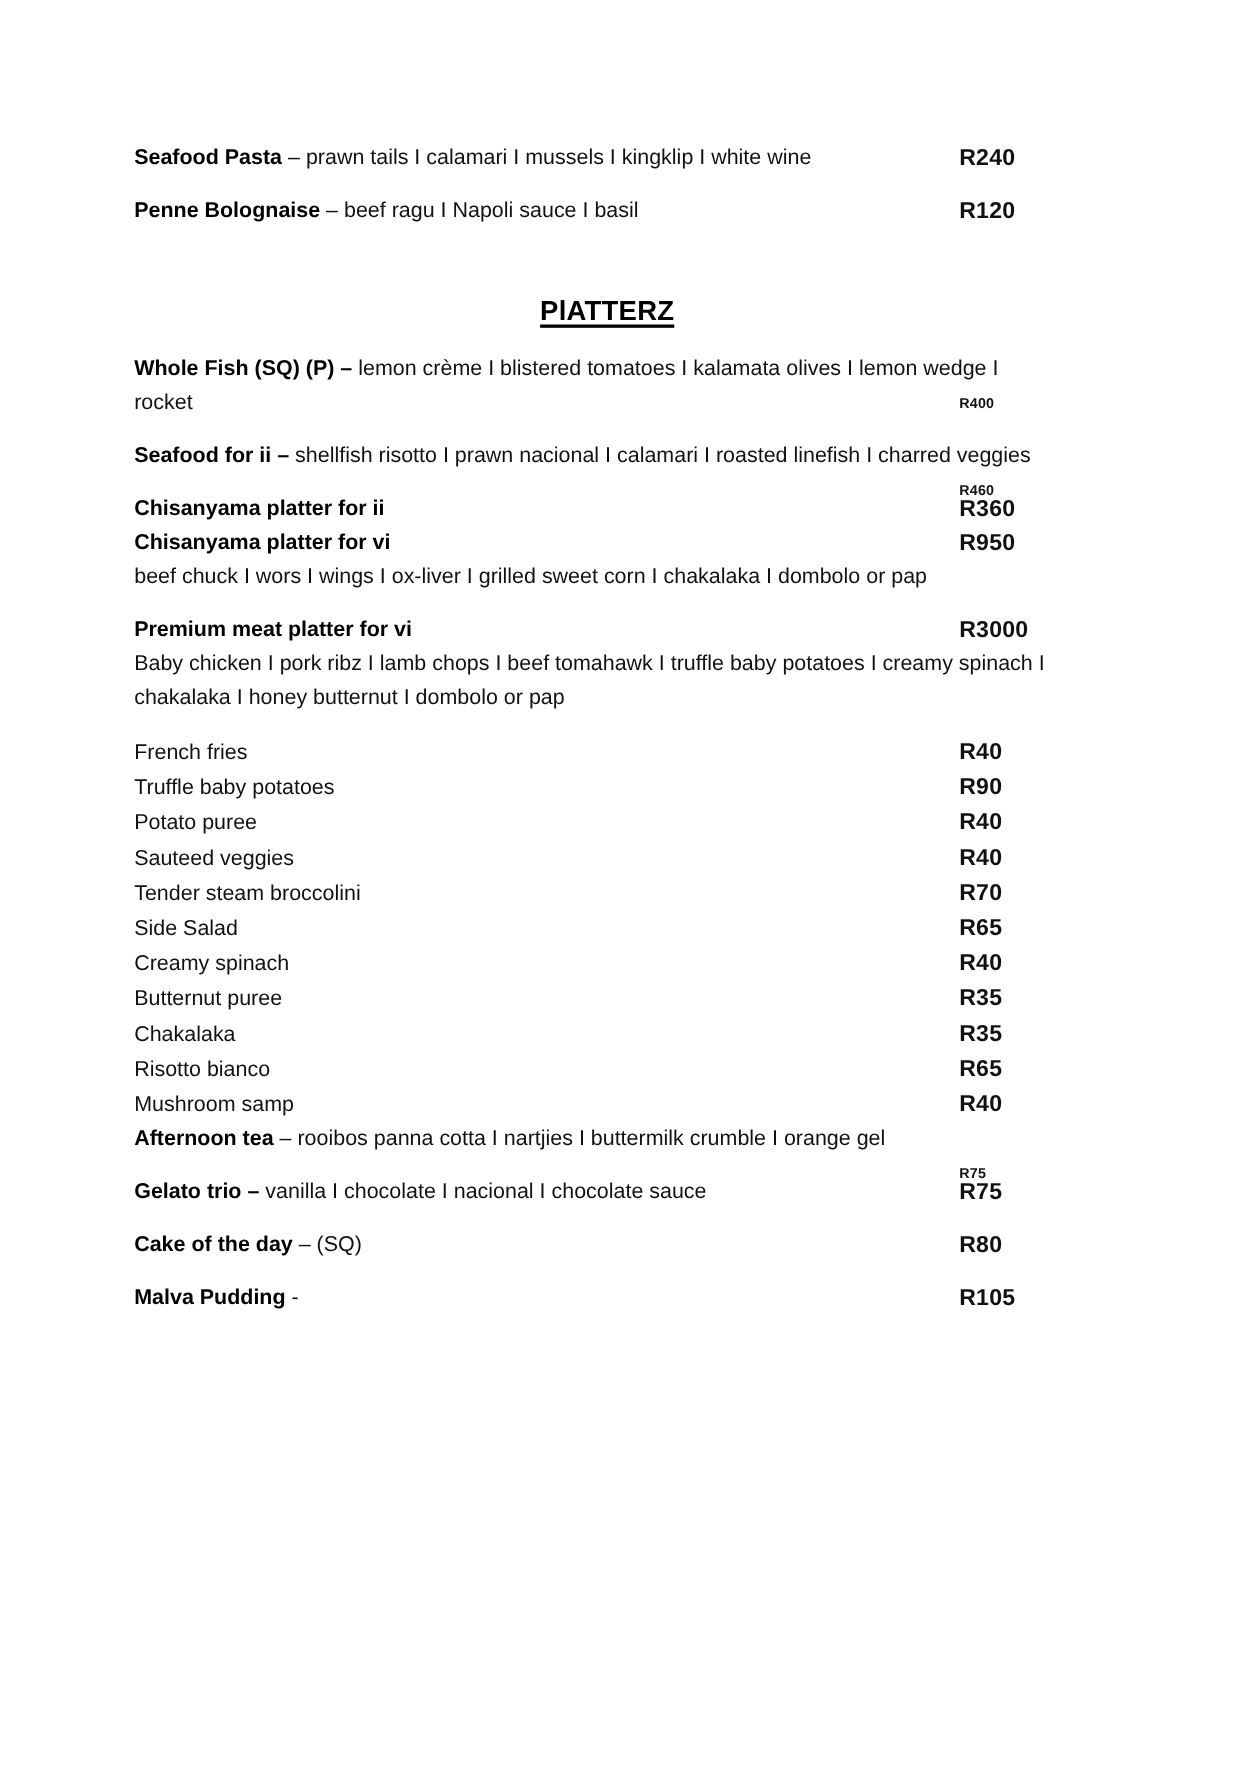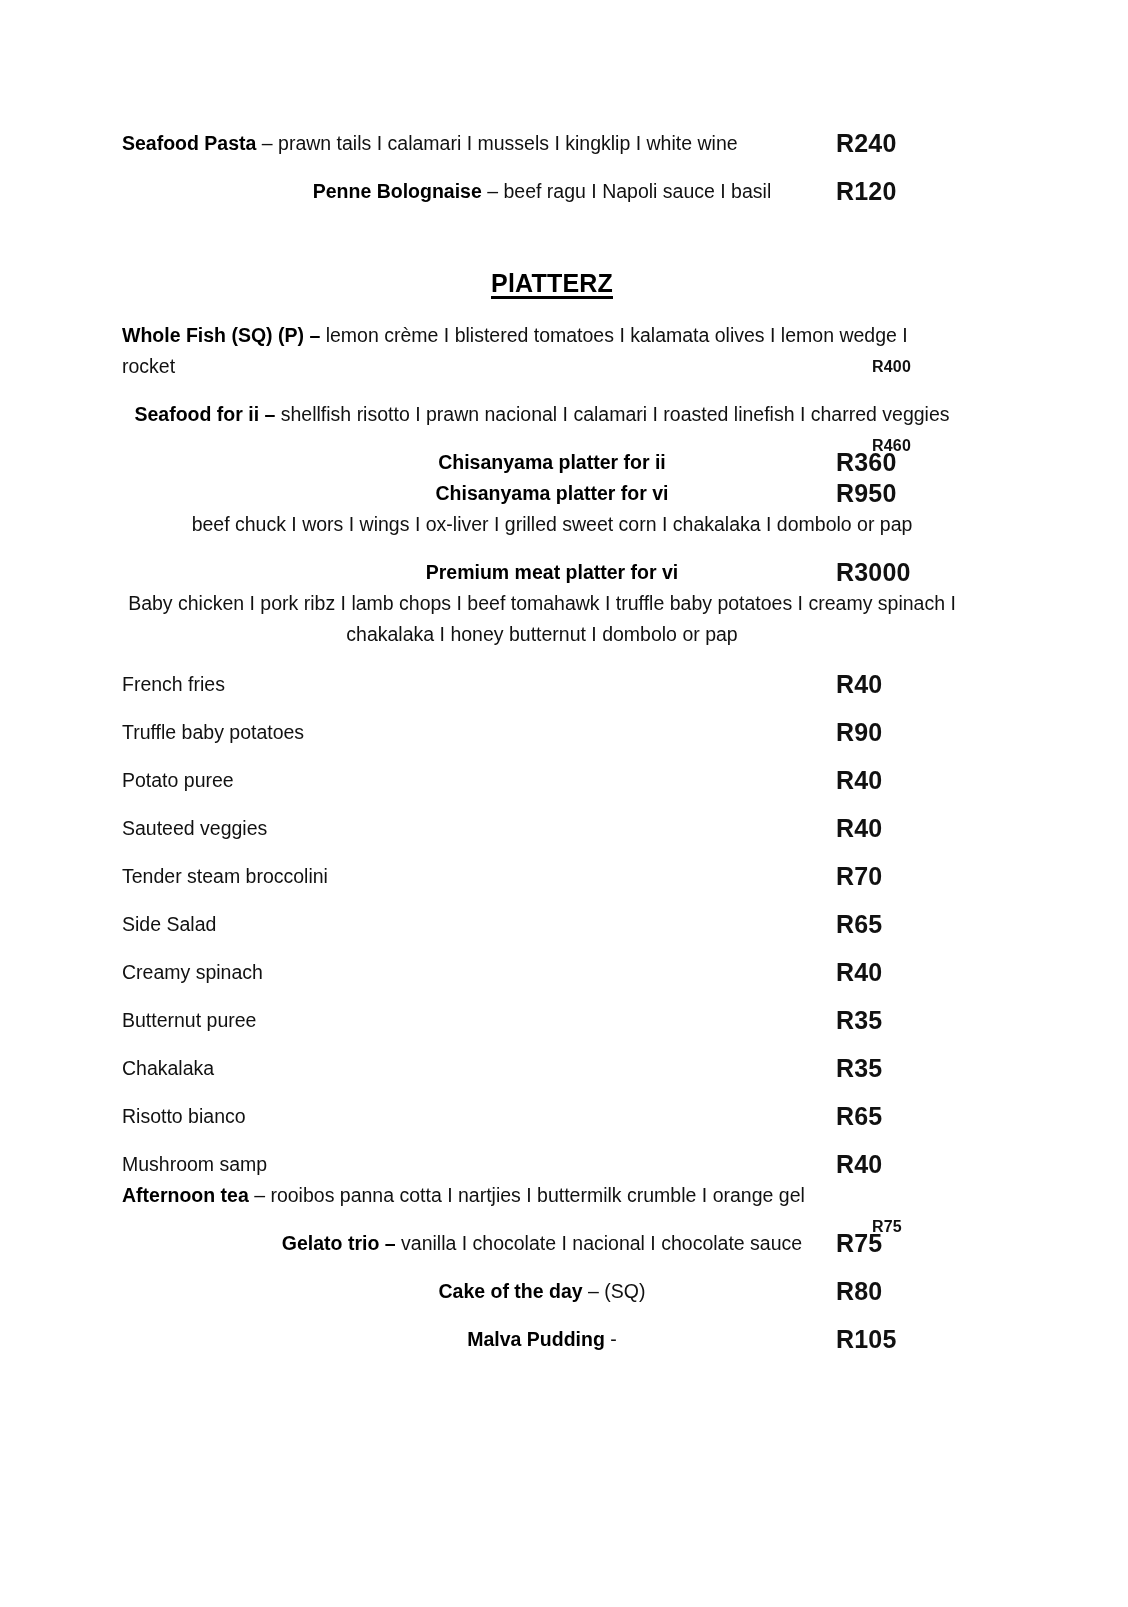--- a/index.html
+++ b/index.html
@@ -49,35 +49,35 @@
   
   .row {
     position: relative;
     font-size: 19.5px;
     line-height: 31px;
     color: #111;
     margin: 0 0 0 0;
     padding-right: 0;
   }
   .row + .row { margin-top: 0; }
-  .gap-lg { margin-top: 17px !important; text-align: center; }
+  .gap-lg { margin-top: 17px !important; }
   .pricecol {
     position: absolute;
-    left: 714px;
+    left: 750px;
     top: 0;
     font-weight: bold;
-    font-size: 25px;
+    font-size: 21px;
     white-space: nowrap;
     letter-spacing: 0.2px;
   }
   .price-inline {
     position: absolute;
     left: 750px;
     font-weight: bold;
-    font-size: 16px;
+    font-size: 13px;
     white-space: nowrap;
     letter-spacing: 0.2px;
   }
   
   .price-second {
     top: 31px;
   }
 
   .dish {
     font-weight: bold;
@@ -96,21 +96,20 @@
   .wrapblock .text {
     width: 840px;
   }
 
   .sides-list { margin-top: 18px; }
   .side-row {
     position: relative;
     font-size: 19.5px;
     line-height: 32px;
     color: #111;
-    margin-top: 16px;
   }
   .side-row .pricecol { top: 0; }
 </style>
 </head>
 <body>
 
 <div class="page">
   <div class="content">
 
     <div class="wrapblock">

